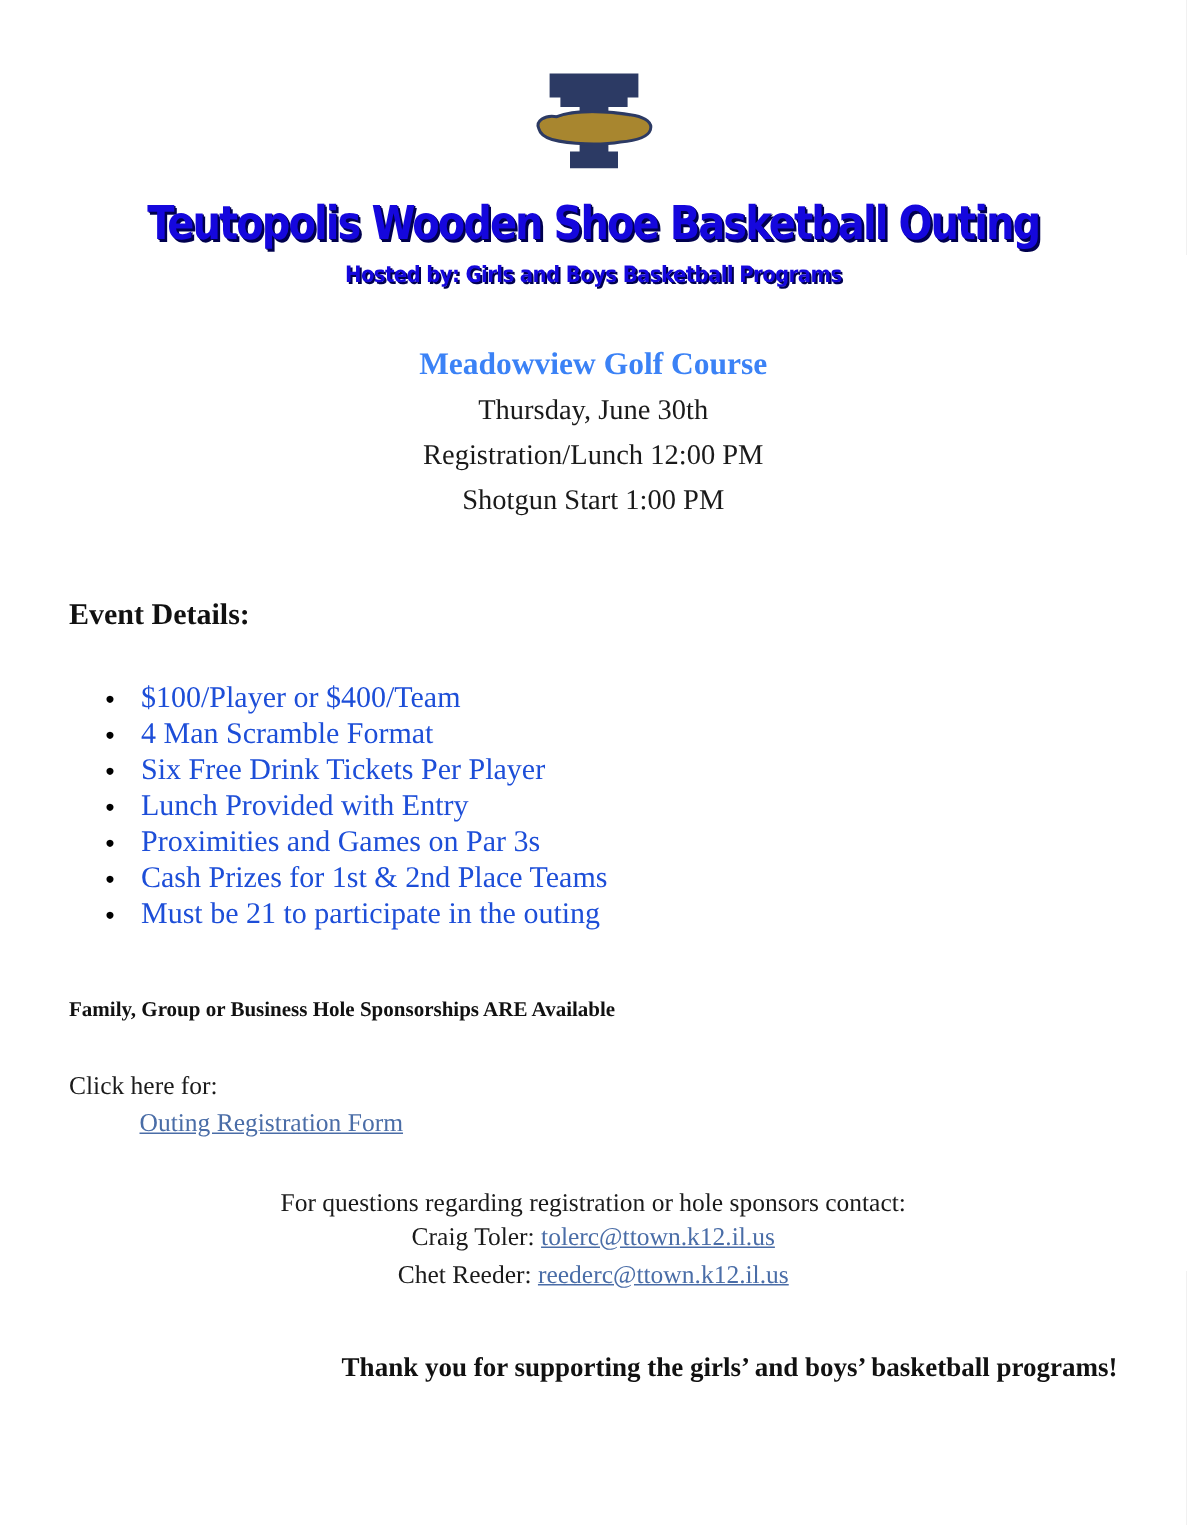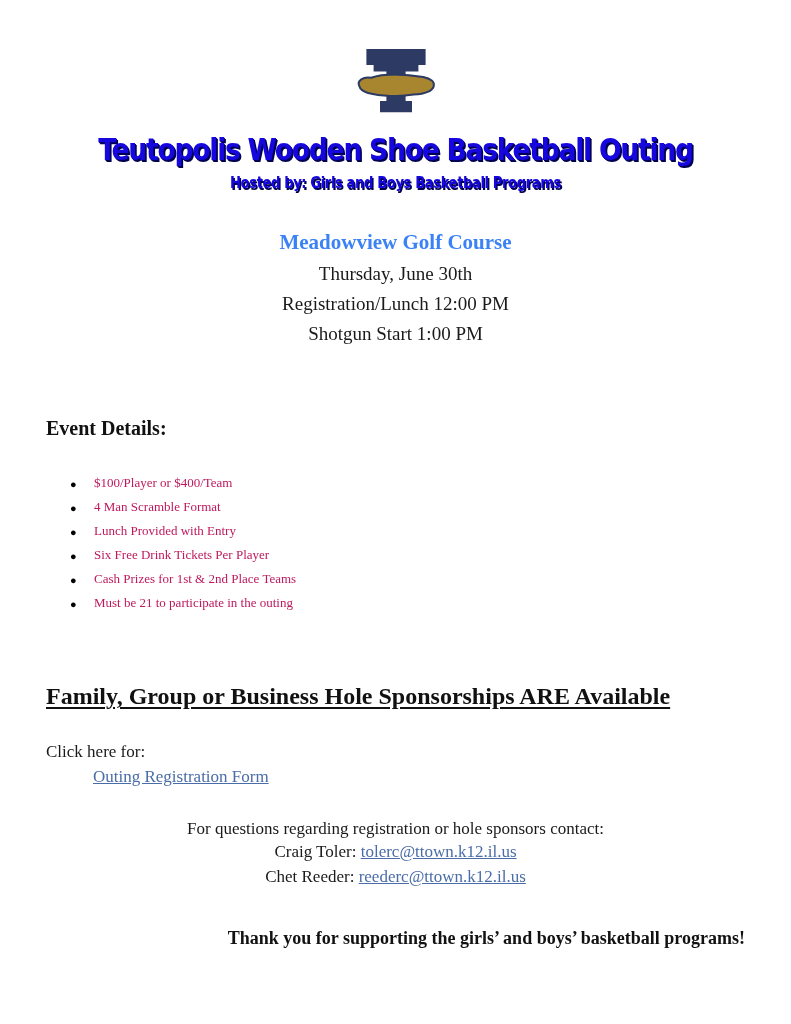--- a/index.html
+++ b/index.html
@@ -60,52 +60,51 @@
     color: #3b82f6;
   }
   .event-line {
     font-size: 19px;
     color: #1a1a1a;
     margin-top: 8px;
   }
 
   
   .details-heading {
-    margin-top: 72px;
+    margin-top: 54px;
     font-weight: bold;
     font-size: 20px;
     color: #111;
   }
   ul.details-list {
     margin-top: 31px;
     list-style: none;
   }
   ul.details-list li {
     position: relative;
     padding-left: 48px;
-    font-size: 13px;
-    color: #be185d;
+    font-size: 20px;
+    color: #1d4ed8;
     line-height: 24px;
   }
   ul.details-list li::before {
     content: "●";
     position: absolute;
     left: 24px;
     top: 1px;
     font-size: 11px;
     color: #000;
   }
 
   
   .sponsor-heading {
-    margin-top: 68px;
-    font-weight: bold;
-    font-size: 24px;
+    margin-top: 45px;
+    font-weight: bold;
+    font-size: 14px;
     color: #111;
-    text-decoration: underline;
     text-decoration-thickness: 2px;
     text-underline-offset: 3px;
   }
 
   
   .click-intro {
     margin-top: 32px;
     font-size: 17px;
     color: #1a1a1a;
   }
@@ -164,22 +163,23 @@
     <div class="event-line">Thursday, June 30th</div>
     <div class="event-line">Registration/Lunch 12:00 PM</div>
     <div class="event-line">Shotgun Start 1:00 PM</div>
   </div>
 
   <div class="details-heading">Event Details:</div>
 
   <ul class="details-list">
     <li>$100/Player or $400/Team</li>
     <li>4 Man Scramble Format</li>
+    <li>Six Free Drink Tickets Per Player</li>
     <li>Lunch Provided with Entry</li>
-    <li>Six Free Drink Tickets Per Player</li>
+    <li>Proximities and Games on Par 3s</li>
     <li>Cash Prizes for 1st &amp; 2nd Place Teams</li>
     <li>Must be 21 to participate in the outing</li>
   </ul>
 
   <div class="sponsor-heading">Family, Group or Business Hole Sponsorships ARE Available</div>
 
   <div class="click-intro">Click here for:</div>
 
   <div class="form-links">
     <div class="link-row">

